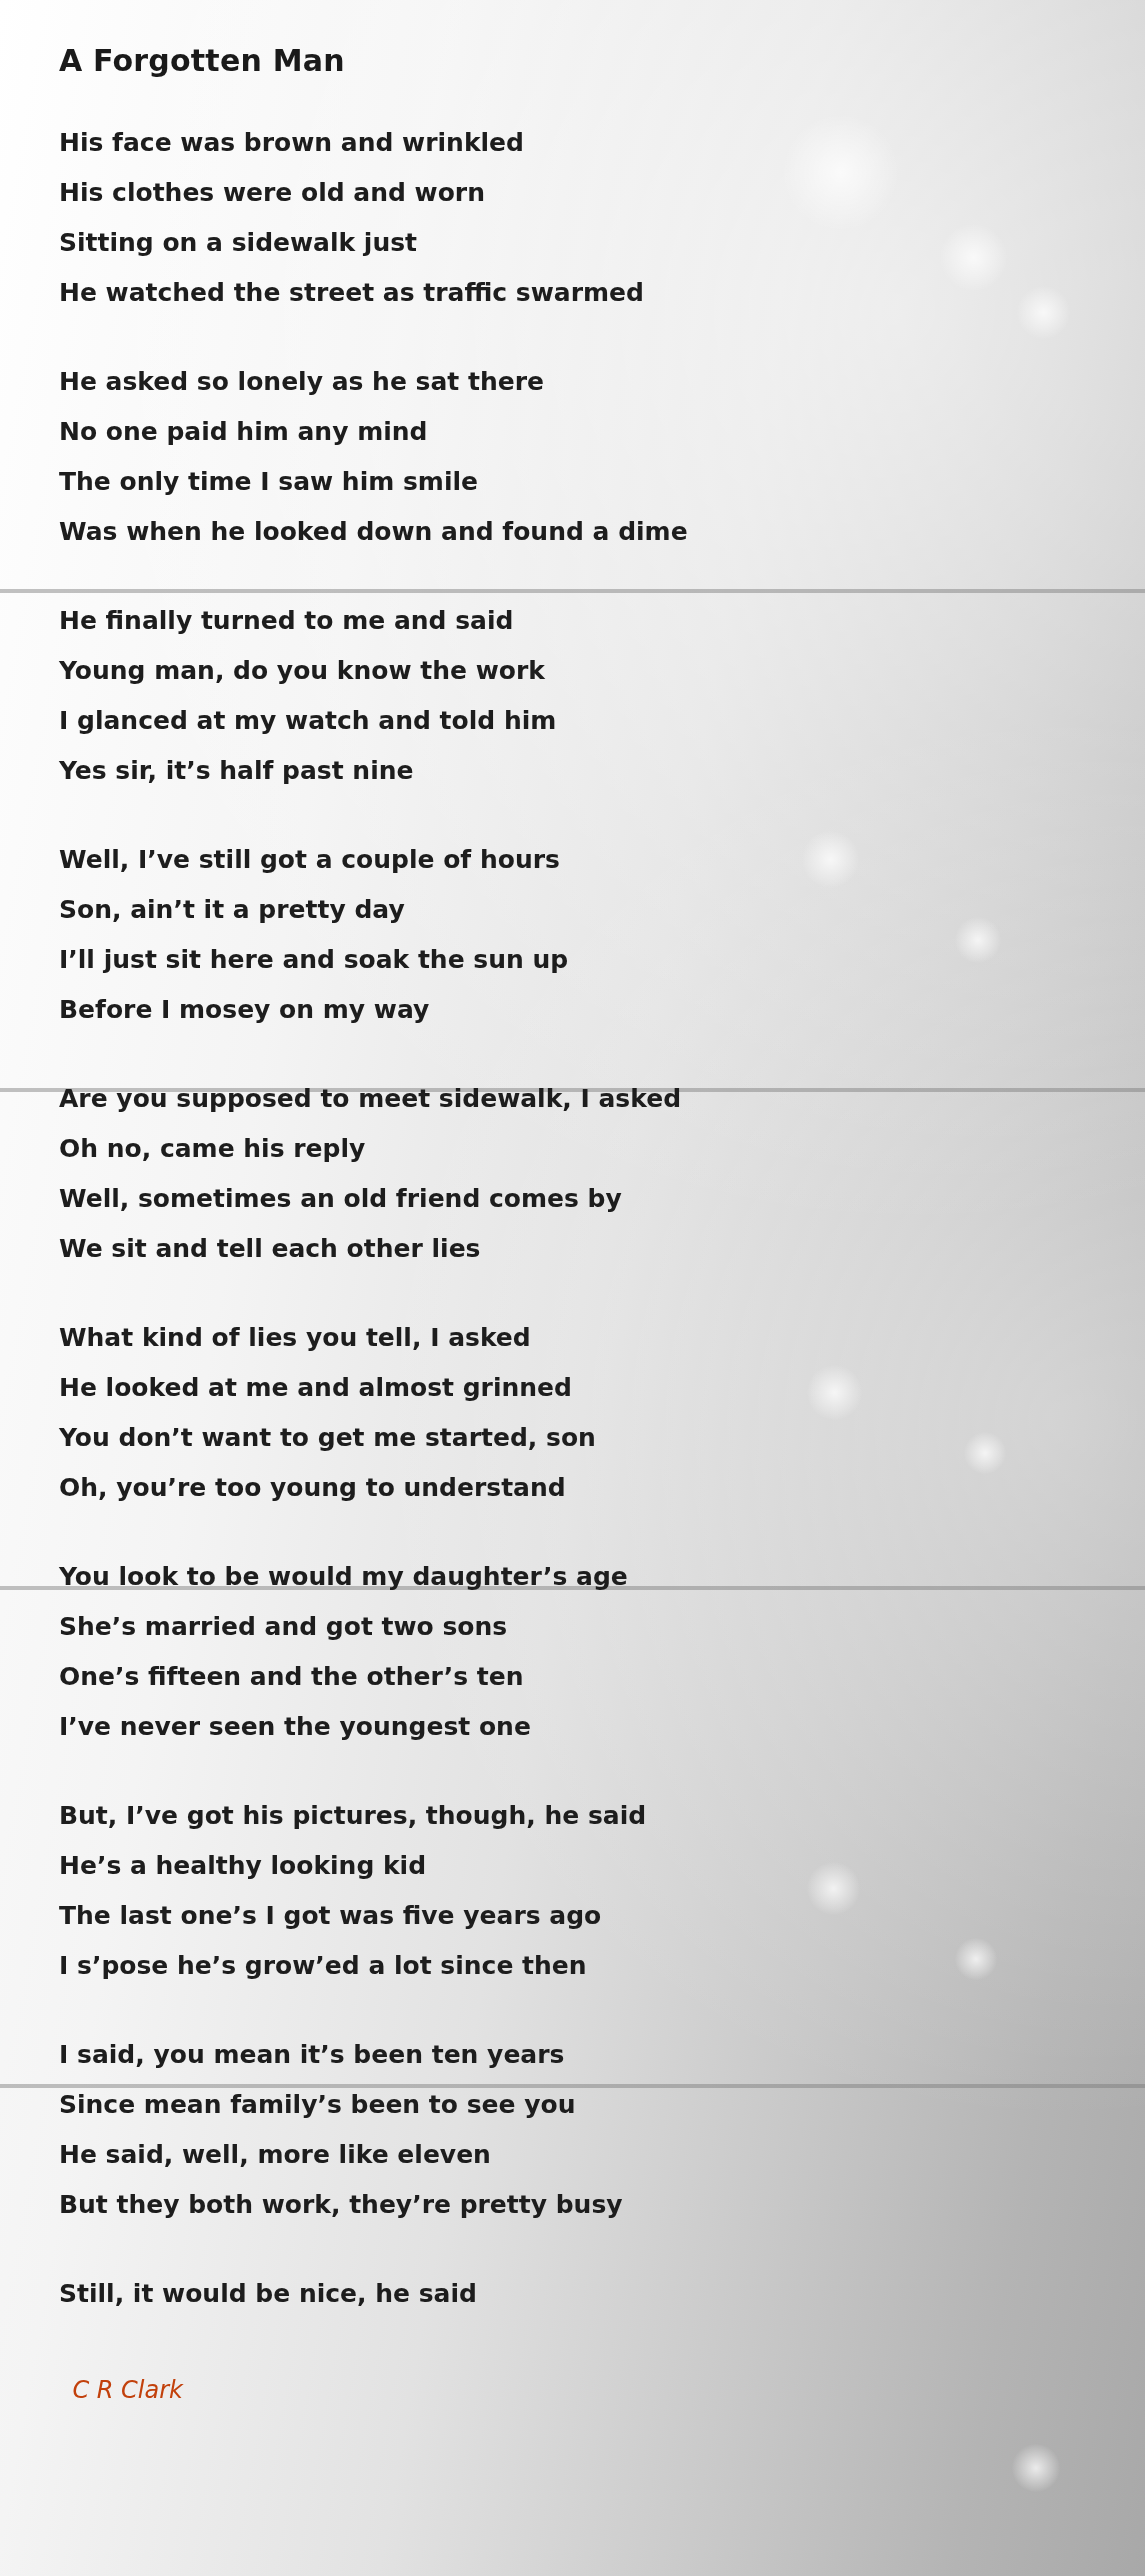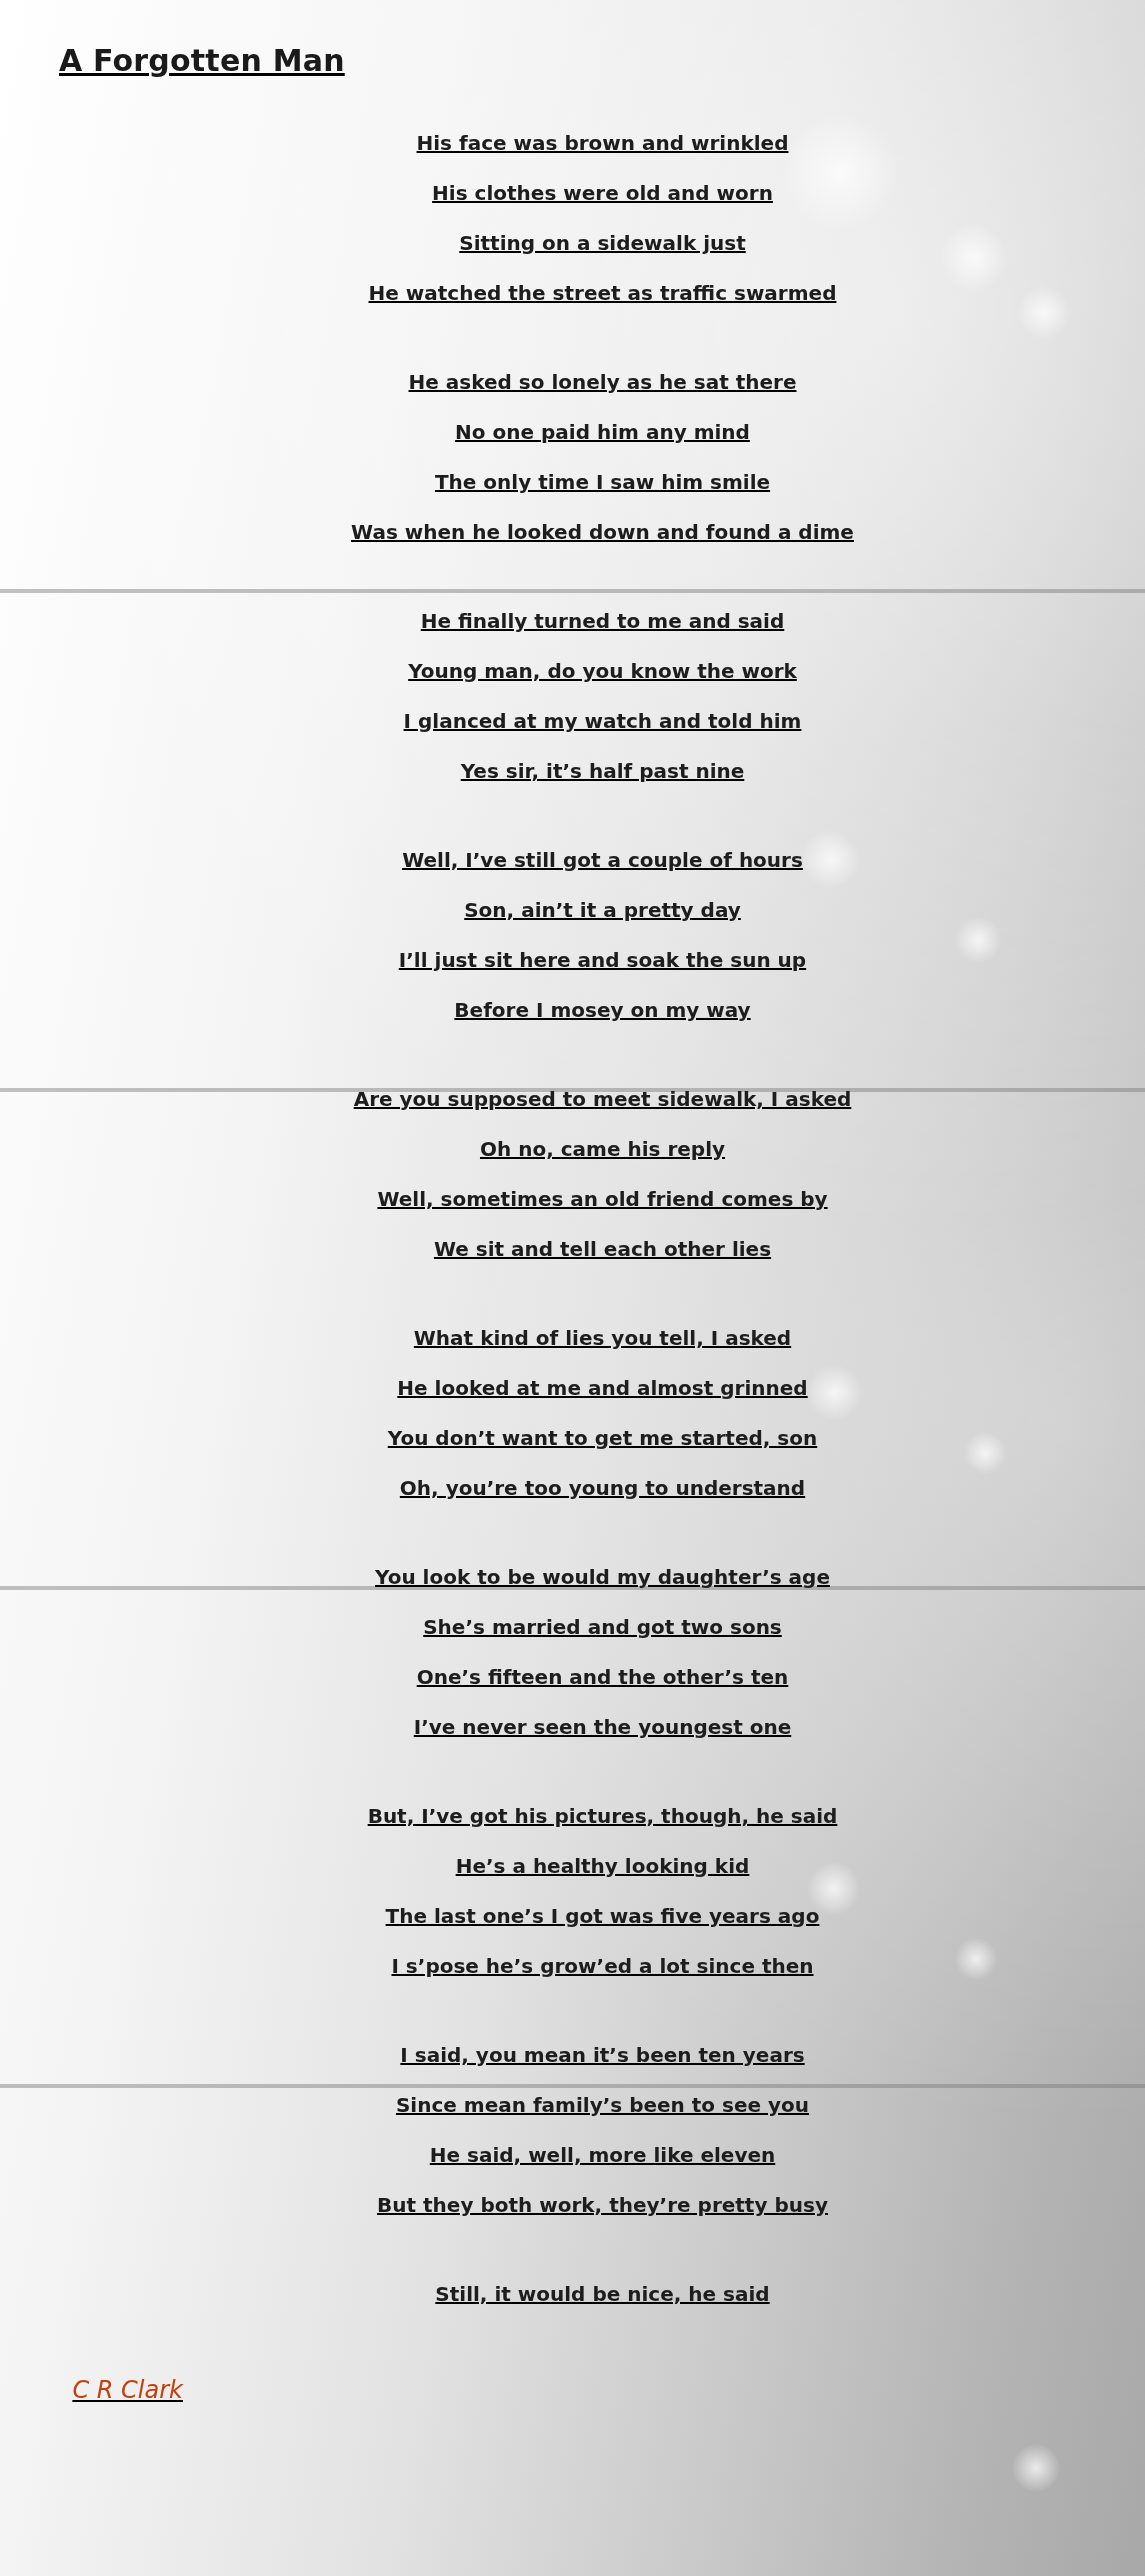--- a/index.html
+++ b/index.html
@@ -35,39 +35,37 @@
   }
   .bokeh {
     position: absolute;
     border-radius: 50%;
     background: radial-gradient(circle, rgba(255,255,255,0.75) 0%, rgba(255,255,255,0.18) 55%, rgba(255,255,255,0) 72%);
     pointer-events: none;
   }
   .content {
     position: relative;
     padding: 43px 0 0 59px;
-    text-decoration: underline;
   }
   .poem-title {
     font-size: 30px;
     font-weight: bold;
     color: #1a1a1a;
     letter-spacing: 0.2px;
     margin: 0 0 40px 0;
   }
   .stanza {
     margin: 0 0 39px 0;
   }
   .line {
-    font-size: 20px;
+    font-size: 25px;
     font-weight: bold;
     color: #1d1d1d;
     line-height: 50px;
     white-space: pre;
-    text-align: center;
   }
   .author {
     margin-top: 57px;
     font-size: 24px;
     font-style: italic;
     color: #c2410c;
     padding-left: 13.4px;
   }
 </style>
 </head>

